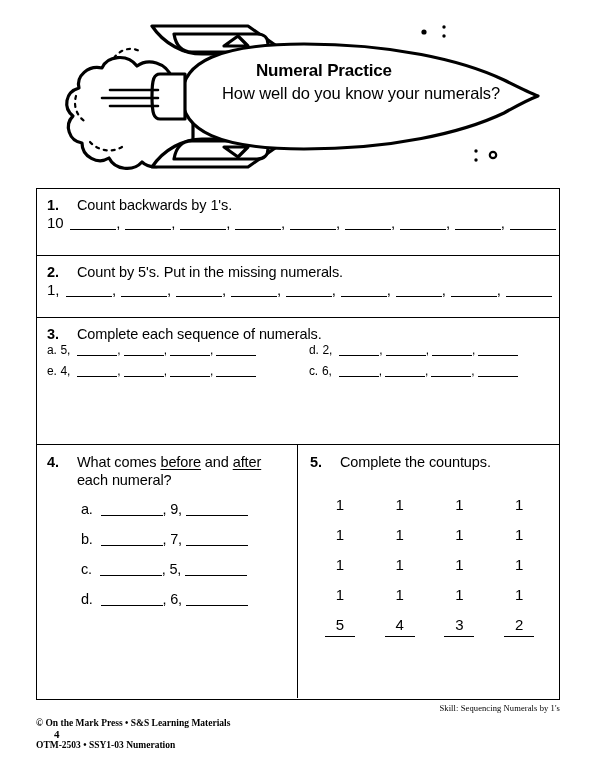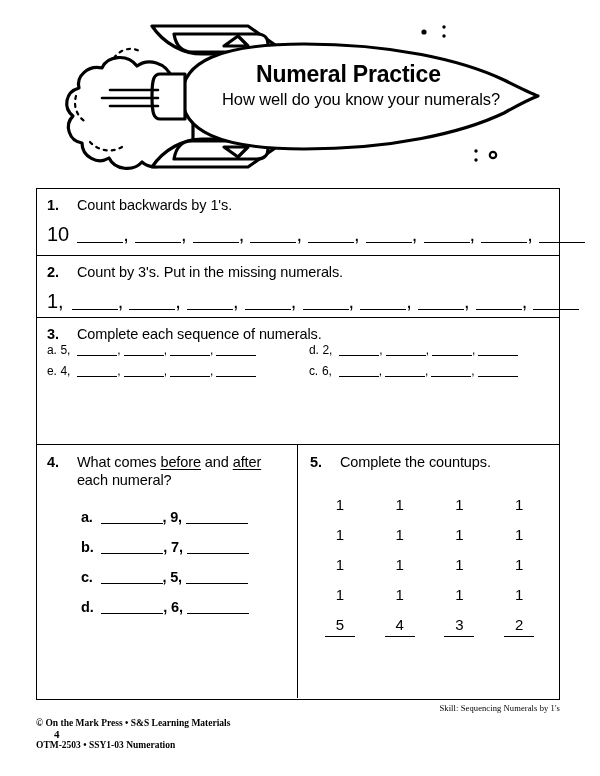--- a/index.html
+++ b/index.html
@@ -31,21 +31,21 @@
     width: 500px;
     height: 165px;
   }
   .title-block {
     position: absolute;
     left: 222px;
     top: 62px;
     width: 290px;
   }
   .worksheet-title {
-    font-size: 23px;
+    font-size: 17px;
     font-weight: bold;
     letter-spacing: -0.2px;
     margin: 0 0 3px 34px;
     line-height: 1.05;
   }
   .worksheet-subtitle {
     font-size: 16.5px;
     line-height: 1.32;
     margin: 0;
     letter-spacing: -0.1px;
@@ -87,22 +87,22 @@
     display: inline-block;
     border-bottom: 1.4px solid #000;
     vertical-align: -2px;
   }
   .bl-long  { width: 46px; }
   .bl-seq   { width: 40px; }
   .bl-ba    { width: 62px; }
 
   
   .seq-row {
-    font-size: 20px;
-    margin-top: 9px;
+    font-size: 15px;
+    margin-top: 0;
     white-space: nowrap;
     letter-spacing: -0.2px;
   }
   .seq-row .start { margin-right: 3px; }
   .seq-row .sep { margin: 0 1px 0 0; }
 
   
   .q3-grid {
     display: grid;
     grid-template-columns: 262px 1fr;
@@ -123,23 +123,22 @@
     box-sizing: border-box;
     border-right: 1.4px solid #000;
     padding: 8px 8px 6px 10px;
   }
   #q5-cell {
     flex: 1;
     box-sizing: border-box;
     padding: 8px 10px 6px 12px;
   }
   .q4-list {
-    margin-top: 20px;
+    margin-top: 12px;
     font-size: 14.5px;
-    font-weight: bold;
   }
   .q4-item {
     margin: 0 0 14px 34px;
     white-space: nowrap;
     letter-spacing: -0.2px;
   }
   .q4-item .lbl { margin-right: 4px; }
   u { text-underline-offset: 2px; }
 
   
@@ -269,21 +268,21 @@
       <span class="blank bl-long"></span><span class="sep">,</span>
       <span class="blank bl-long"></span><span class="sep">,</span>
       <span class="blank bl-long"></span><span class="sep">,</span>
       <span class="blank bl-long"></span>
     </div>
   </div>
 
   <div class="qbox" style="height:62px;">
     <div class="q-head">
       <span class="q-num">2.</span>
-      <span class="q-text">Count by 3's. Put in the missing numerals.</span>
+      <span class="q-text">Count by 5's. Put in the missing numerals.</span>
     </div>
     <div class="seq-row">
       <span class="start">1,</span>
       <span class="blank bl-long"></span><span class="sep">,</span>
       <span class="blank bl-long"></span><span class="sep">,</span>
       <span class="blank bl-long"></span><span class="sep">,</span>
       <span class="blank bl-long"></span><span class="sep">,</span>
       <span class="blank bl-long"></span><span class="sep">,</span>
       <span class="blank bl-long"></span><span class="sep">,</span>
       <span class="blank bl-long"></span><span class="sep">,</span>

